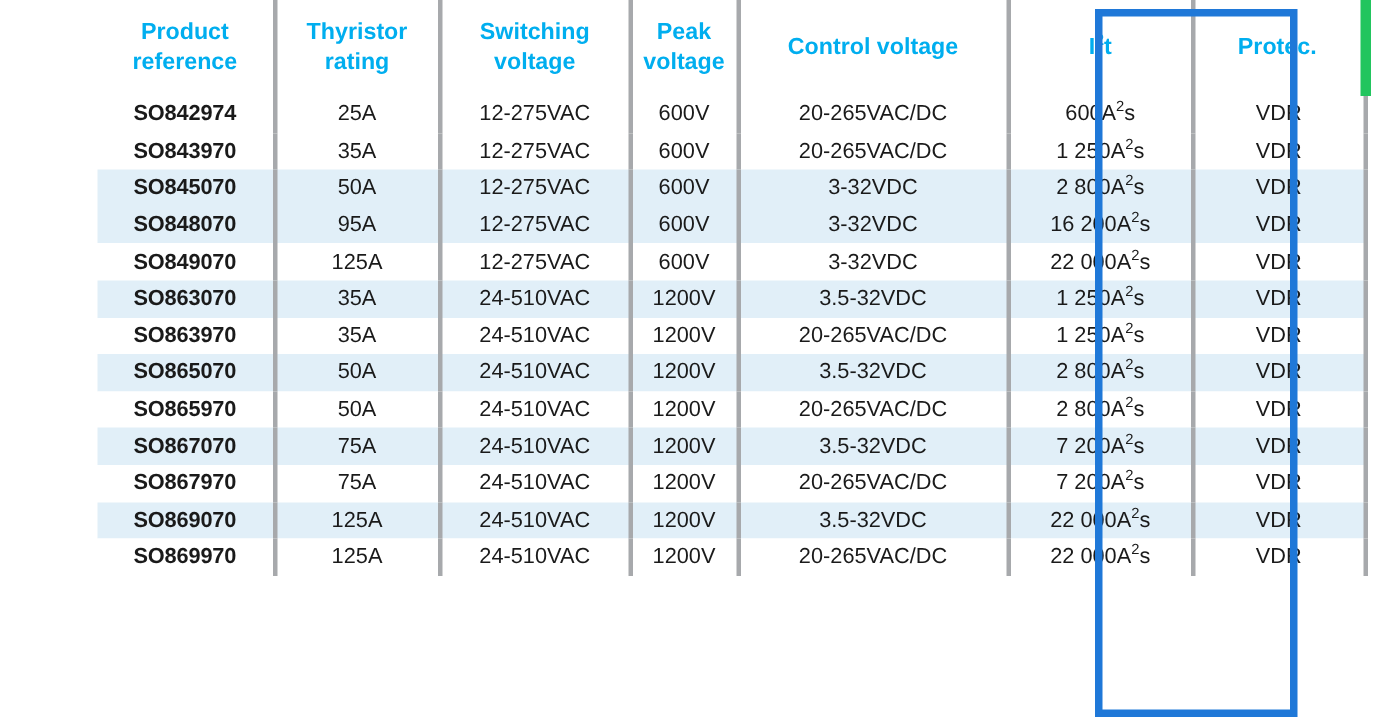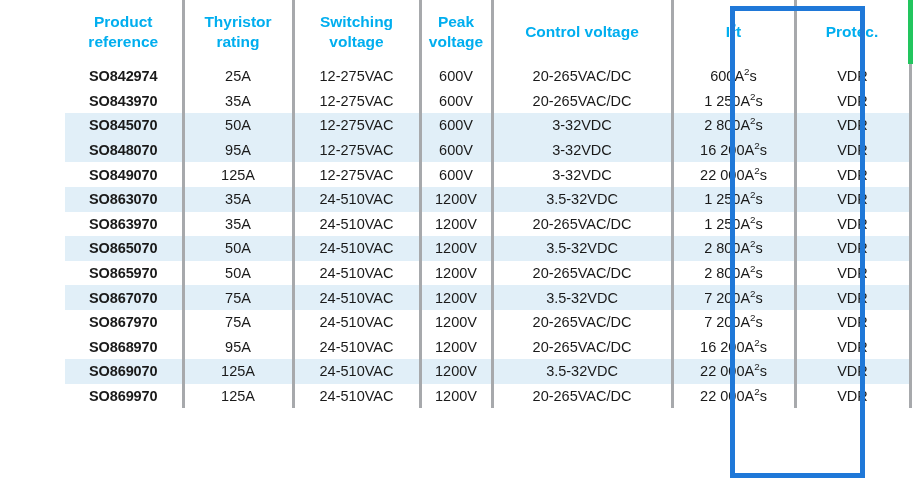--- a/index.html
+++ b/index.html
@@ -42,21 +42,21 @@
     font-size: 15.5px;
     font-weight: bold;
     text-align: center;
     vertical-align: middle;
     height: 64px;
     padding: 0 2px;
     line-height: 1.32;
     background: #ffffff;
     border-right: 3px solid #a7a9ac;
   }
-  table.spec th.last { border-right: 5px solid #22c55e; margin-left: 42px; }
+  table.spec th.last { border-right: 7px solid #22c55e; margin-left: 42px; }
 
   table.spec td {
     font-size: 14.5px;
     color: #1a1a1a;
     text-align: center;
     vertical-align: middle;
     height: 24.6px;
     padding: 0 2px;
     border-right: 3px solid #a7a9ac;
     white-space: nowrap;
@@ -226,29 +226,20 @@
         </tr>
         <tr class="even">
           <td class="ref">SO867970</td>
           <td>75A</td>
           <td>24-510VAC</td>
           <td>1200V</td>
           <td>20-265VAC/DC</td>
           <td>7 200A<sup>2</sup>s</td>
           <td class="last">VDR</td>
         </tr>
-        <tr class="even">
-          <td class="ref">SO868970</td>
-          <td>95A</td>
-          <td>24-510VAC</td>
-          <td>1200V</td>
-          <td>20-265VAC/DC</td>
-          <td>16 200A<sup>2</sup>s</td>
-          <td class="last">VDR</td>
-        </tr>
         <tr class="odd">
           <td class="ref">SO869070</td>
           <td>125A</td>
           <td>24-510VAC</td>
           <td>1200V</td>
           <td>3.5-32VDC</td>
           <td>22 000A<sup>2</sup>s</td>
           <td class="last">VDR</td>
         </tr>
         <tr class="even">

